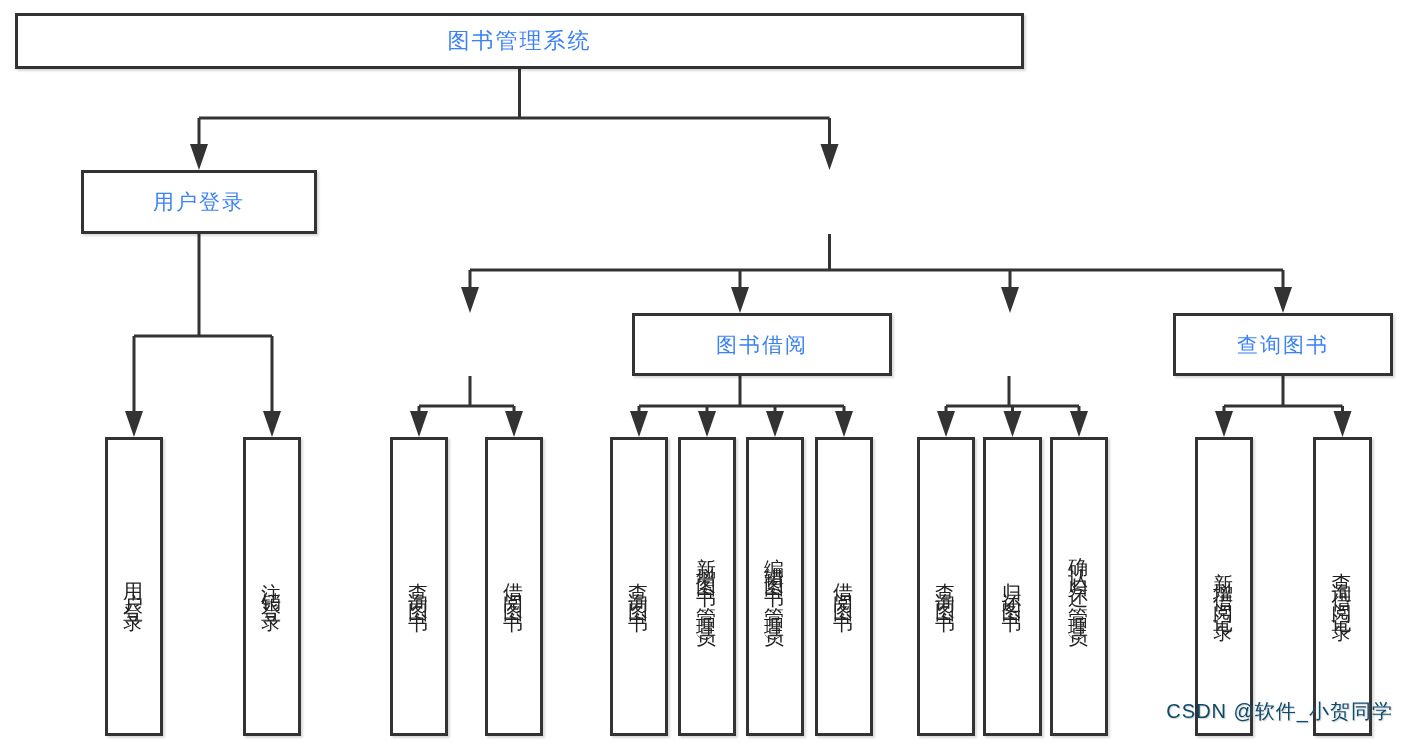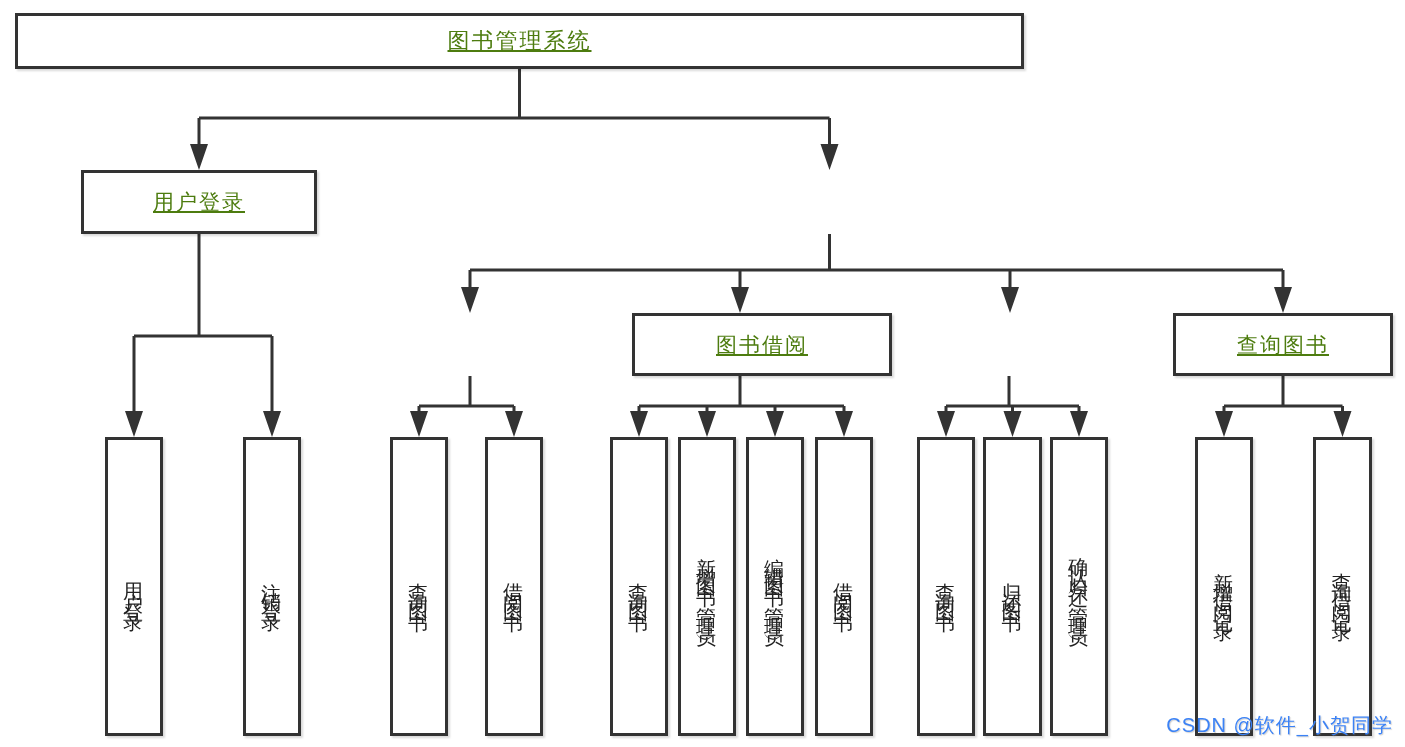--- a/index.html
+++ b/index.html
@@ -24,24 +24,23 @@
   .hnode {
     position: absolute;
     box-sizing: border-box;
     border: 3px solid #333333;
     background: #ffffff;
     display: flex;
     align-items: center;
     justify-content: center;
     font-size: 21px;
     letter-spacing: 2px;
-    color: #4d7c0f;
+    color: #3b82f6;
     z-index: 2;
     box-shadow: 2px 2px 2px rgba(0,0,0,0.15);
-    text-decoration: underline;
   }
   .leaf {
     position: absolute;
     top: 437px;
     width: 58px;
     height: 299px;
     box-sizing: border-box;
     border: 3px solid #333333;
     background: #ffffff;
     z-index: 2;
@@ -55,23 +54,23 @@
     writing-mode: vertical-lr;
     text-orientation: mixed;
     white-space: nowrap;
     font-size: 20px;
     letter-spacing: 10px;
     color: #222222;
   }
   .watermark {
     position: absolute;
     right: 12px;
-    bottom: 8px;
+    bottom: 22px;
     font-size: 20px;
-    color: #3b82f6;
+    color: #0c4a6e;
     letter-spacing: 1px;
     z-index: 5;
     text-shadow: 1px 1px 1px rgba(120,120,120,0.35);
   }
 </style>
 </head>
 <body>
 
 <div class="canvas">
 

